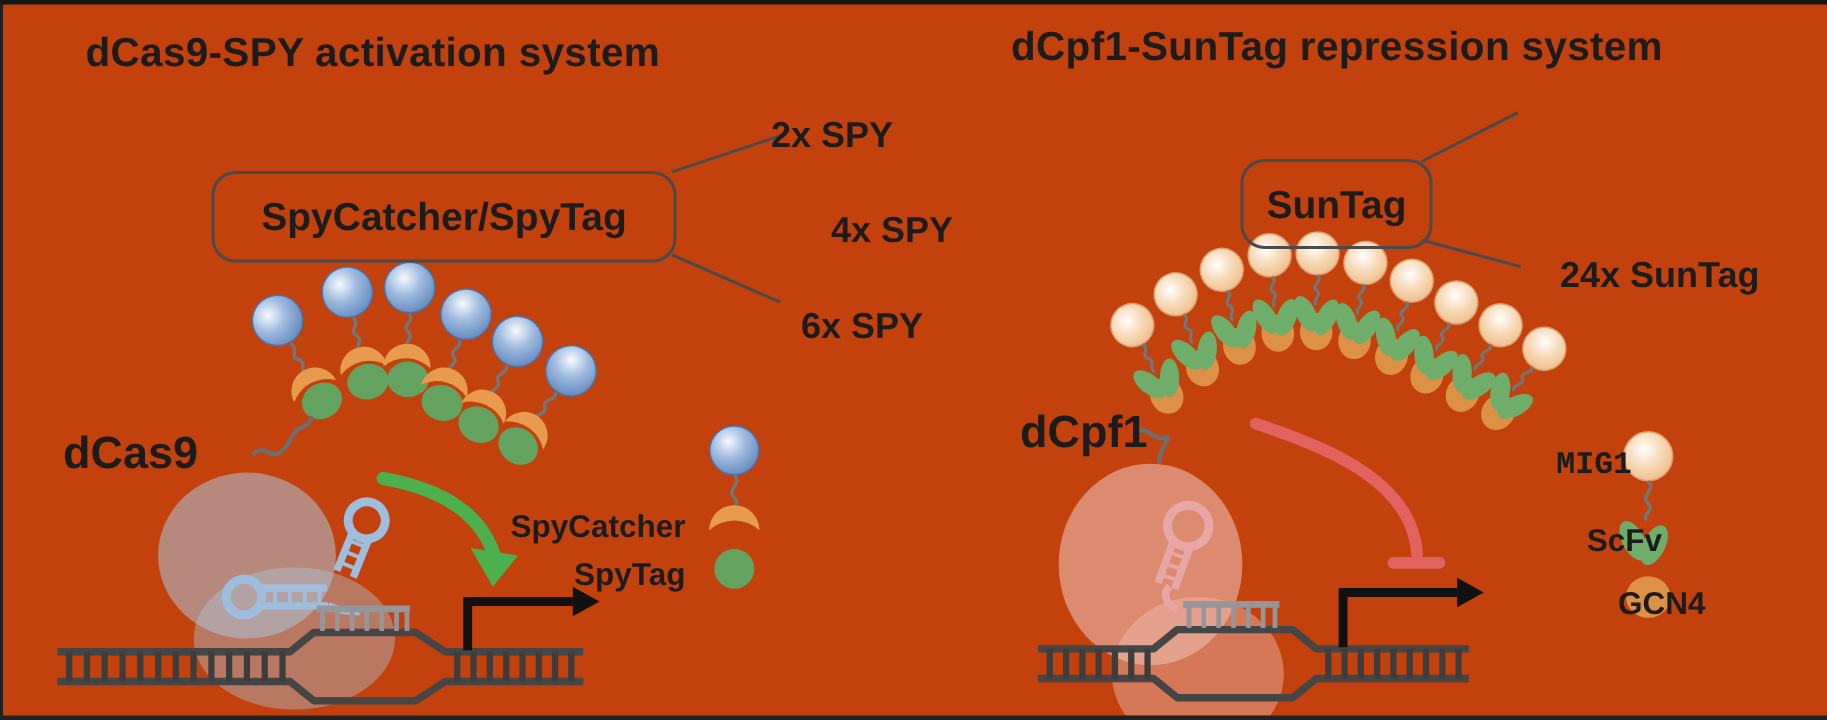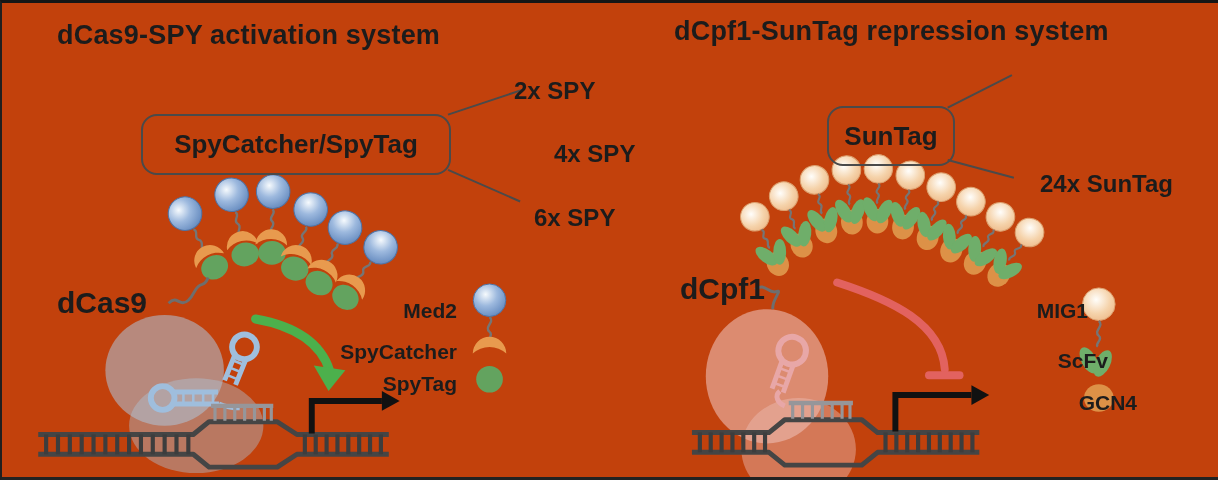--- a/index.html
+++ b/index.html
@@ -193,24 +193,23 @@
 
   <div class="callout" style="left:825px;top:103px;width:128px;height:60px;">SunTag</div>
   <div class="callout" style="left:139px;top:111px;width:310px;height:61px;">SpyCatcher/SpyTag</div>
 
   <div class="t variant" style="left:512px;top:76px;">2x SPY</div>
   <div class="t variant" style="left:552px;top:139px;">4x SPY</div>
   <div class="t variant" style="left:532px;top:203px;">6x SPY</div>
 
   <div class="t variant" style="left:1022px;top:169px;margin-left:16px;">24x SunTag</div>
 
-  <div class="t protein" style="left:55px;top:285px;">dCas9</div>
+  <div class="t protein" style="left:40px;top:285px;">dCas9</div>
   <div class="t protein" style="left:678px;top:271px;">dCpf1</div>
 
-  <div class="t legend-label" style="left:330px;width:125px;top:297px;">Med2</div>
   <div class="t legend-label" style="left:330px;width:125px;top:338px;">SpyCatcher</div>
   <div class="t legend-label" style="left:330px;width:125px;top:370px;">SpyTag</div>
 
-  <div class="t legend-label" style="left:988px;width:98px;top:297px;">MIG1</div>
+  <div class="t legend-label" style="left:988px;width:98px;top:297px;font-family:Liberation Mono, monospace;">MIG1</div>
   <div class="t legend-label" style="left:1008px;width:98px;top:347px;">ScFv</div>
   <div class="t legend-label" style="left:1037px;width:98px;top:389px;">GCN4</div>
 
 </div>
 
 </body></html>

